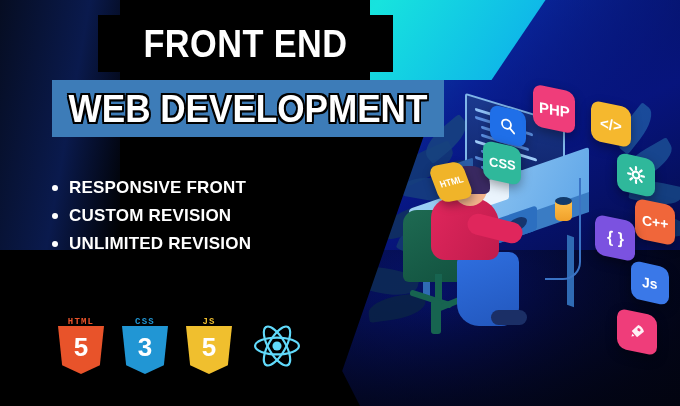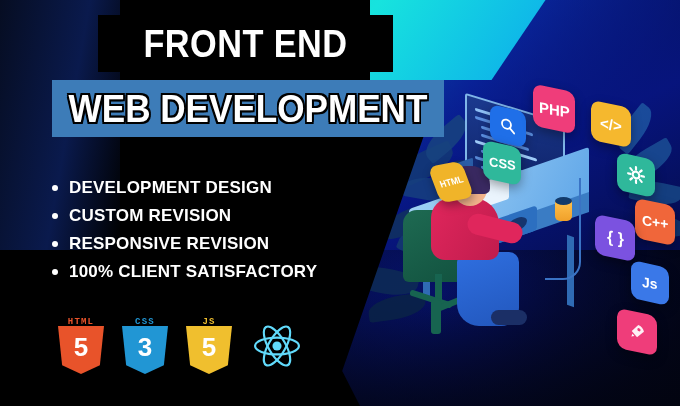--- a/index.html
+++ b/index.html
@@ -251,33 +251,29 @@
 
   <div class="title-block"></div>
   <div class="title-text">FRONT END</div>
 
   <div class="sub-block"></div>
   <div class="sub-text">WEB DEVELOPMENT</div>
 
   <div class="bullets">
     <div class="bullet">
       <span class="dot"></span>
-      <span class="btext">DEVELOPMENT DESIGN</span>
+      <span class="btext">RESPONSIVE FRONT</span>
     </div>
     <div class="bullet">
       <span class="dot"></span>
       <span class="btext">CUSTOM REVISION</span>
     </div>
     <div class="bullet">
       <span class="dot"></span>
-      <span class="btext">RESPONSIVE REVISION</span>
-    </div>
-    <div class="bullet">
-      <span class="dot"></span>
-      <span class="btext"> 100% CLIENT SATISFACTORY</span>
+      <span class="btext">UNLIMITED REVISION</span>
     </div>
   </div>
 
   <div class="logos">
 
     <div class="logo">
       <div class="slabel" style="color:#e8532a;">HTML</div>
       <div class="shield" style="background:#e8532a;"></div>
       <div class="snum">5</div>
     </div>

